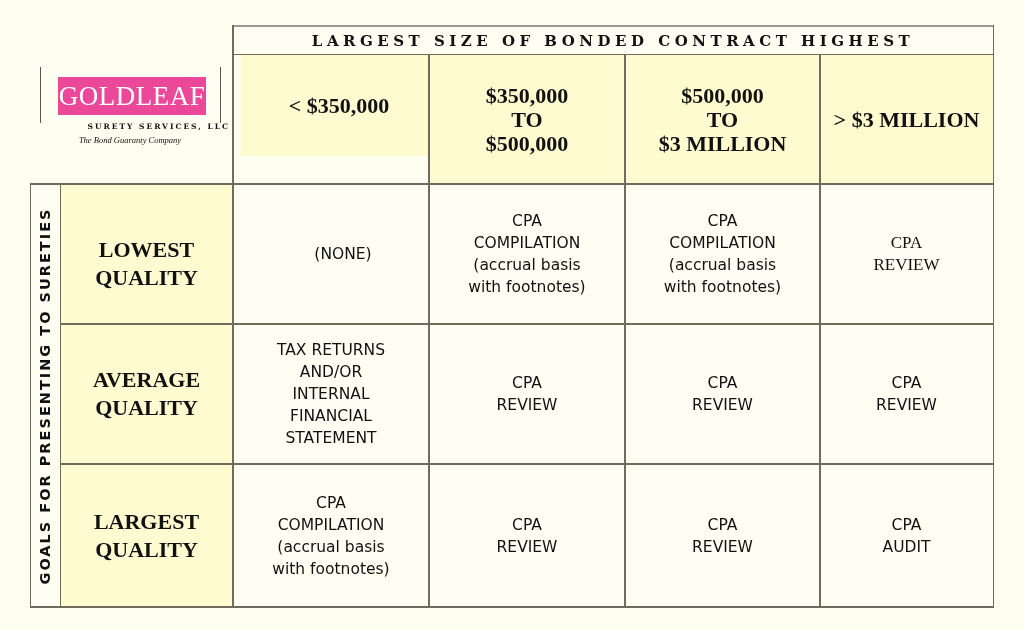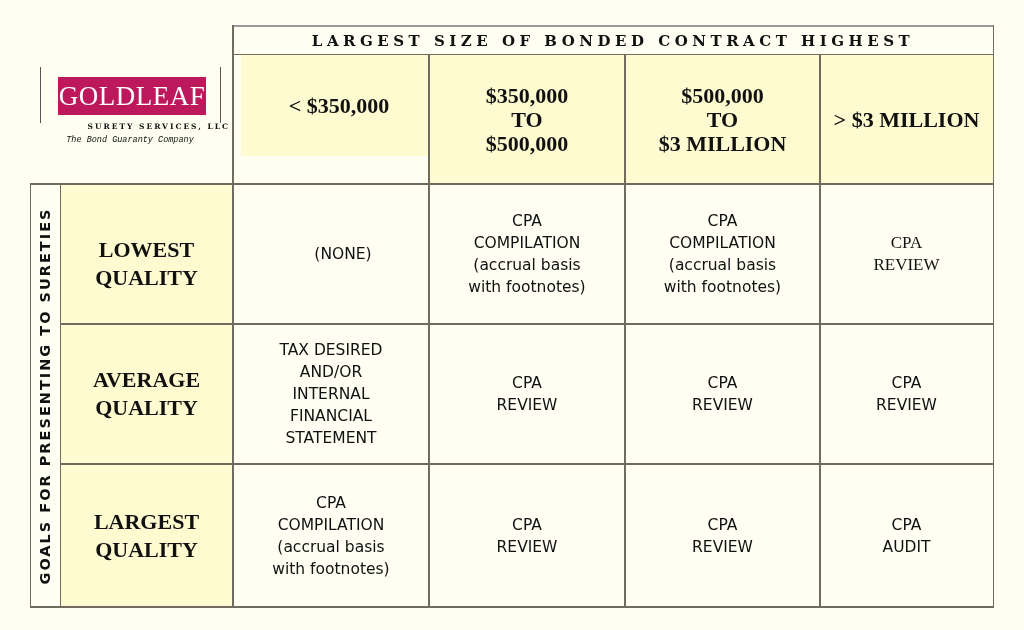--- a/index.html
+++ b/index.html
@@ -8,23 +8,23 @@
   .line { position:absolute; background:#6f6c5e; }
   .cell { position:absolute; box-sizing:border-box; display:flex; align-items:center; justify-content:center; text-align:center; }
   .yellow { background:#fffbd0; }
   .cream { background:#fefef2; }
   .top-title { font-family:"DejaVu Serif", serif; font-weight:bold; font-size:15px; letter-spacing:4.5px; }
   .col-head { font-family:"Liberation Serif", serif; font-weight:bold; font-size:22px; line-height:24px; }
   .row-head { font-family:"Liberation Serif", serif; font-weight:bold; font-size:22px; line-height:28px; }
   .body-cell { font-family:"DejaVu Sans", sans-serif; font-size:15.5px; line-height:22px; white-space:pre-line; }
   .body-cell.serif { font-family:"Liberation Serif", serif; font-size:17px; line-height:22px; }
   .vert { font-family:"DejaVu Sans", sans-serif; font-weight:bold; font-size:14.5px; letter-spacing:2px; transform:rotate(-90deg); white-space:nowrap; }
-  .logo-box { background:#be185d; color:#fff; font-family:"Liberation Serif", serif; font-size:27px; letter-spacing:0.5px; display:flex; align-items:center; justify-content:center; }
+  .logo-box { background:#ec4899; color:#fff; font-family:"Liberation Serif", serif; font-size:27px; letter-spacing:0.5px; display:flex; align-items:center; justify-content:center; }
   .logo-sub { font-family:"DejaVu Serif", serif; font-weight:bold; font-size:7.5px; letter-spacing:2px; text-align:right; }
-  .logo-tag { font-family:Liberation Mono, monospace; font-style:italic; font-size:8.5px; text-align:center; }
+  .logo-tag { font-family:Liberation Serif, serif; font-style:italic; font-size:8.5px; text-align:center; }
 </style>
 </head>
 <body>
 
 <div class="abs" style="left:30px;top:65px;width:200px;height:95px;">
   <div class="abs" style="left:10px;top:2px;width:1px;height:56px;background:#555;"></div>
   <div class="abs" style="left:190px;top:2px;width:1px;height:56px;background:#555;"></div>
   <div class="abs logo-box" style="left:28px;top:12px;width:148px;height:38px;">GOLDLEAF</div>
   <div class="abs logo-sub" style="left:0;top:57px;width:200px;">SURETY SERVICES, LLC</div>
   <div class="abs logo-tag" style="left:0;top:70px;width:200px;">The Bond Guaranty Company</div>
@@ -71,21 +71,21 @@
 COMPILATION
 (accrual basis
 with footnotes)</div>
 <div class="cell cream body-cell" style="left:625px;top:184px;width:195px;height:140px;">CPA
 COMPILATION
 (accrual basis
 with footnotes)</div>
 <div class="cell cream body-cell serif" style="left:820px;top:184px;width:173px;height:140px;">CPA
 REVIEW</div>
 
-<div class="cell cream body-cell" style="left:233px;top:324px;width:196px;height:140px;">TAX DESIRED
+<div class="cell cream body-cell" style="left:233px;top:324px;width:196px;height:140px;">TAX RETURNS
 AND/OR
 INTERNAL
 FINANCIAL
 STATEMENT</div>
 <div class="cell cream body-cell" style="left:429px;top:324px;width:196px;height:140px;">CPA
 REVIEW</div>
 <div class="cell cream body-cell" style="left:625px;top:324px;width:195px;height:140px;">CPA
 REVIEW</div>
 <div class="cell cream body-cell" style="left:820px;top:324px;width:173px;height:140px;">CPA
 REVIEW</div>

